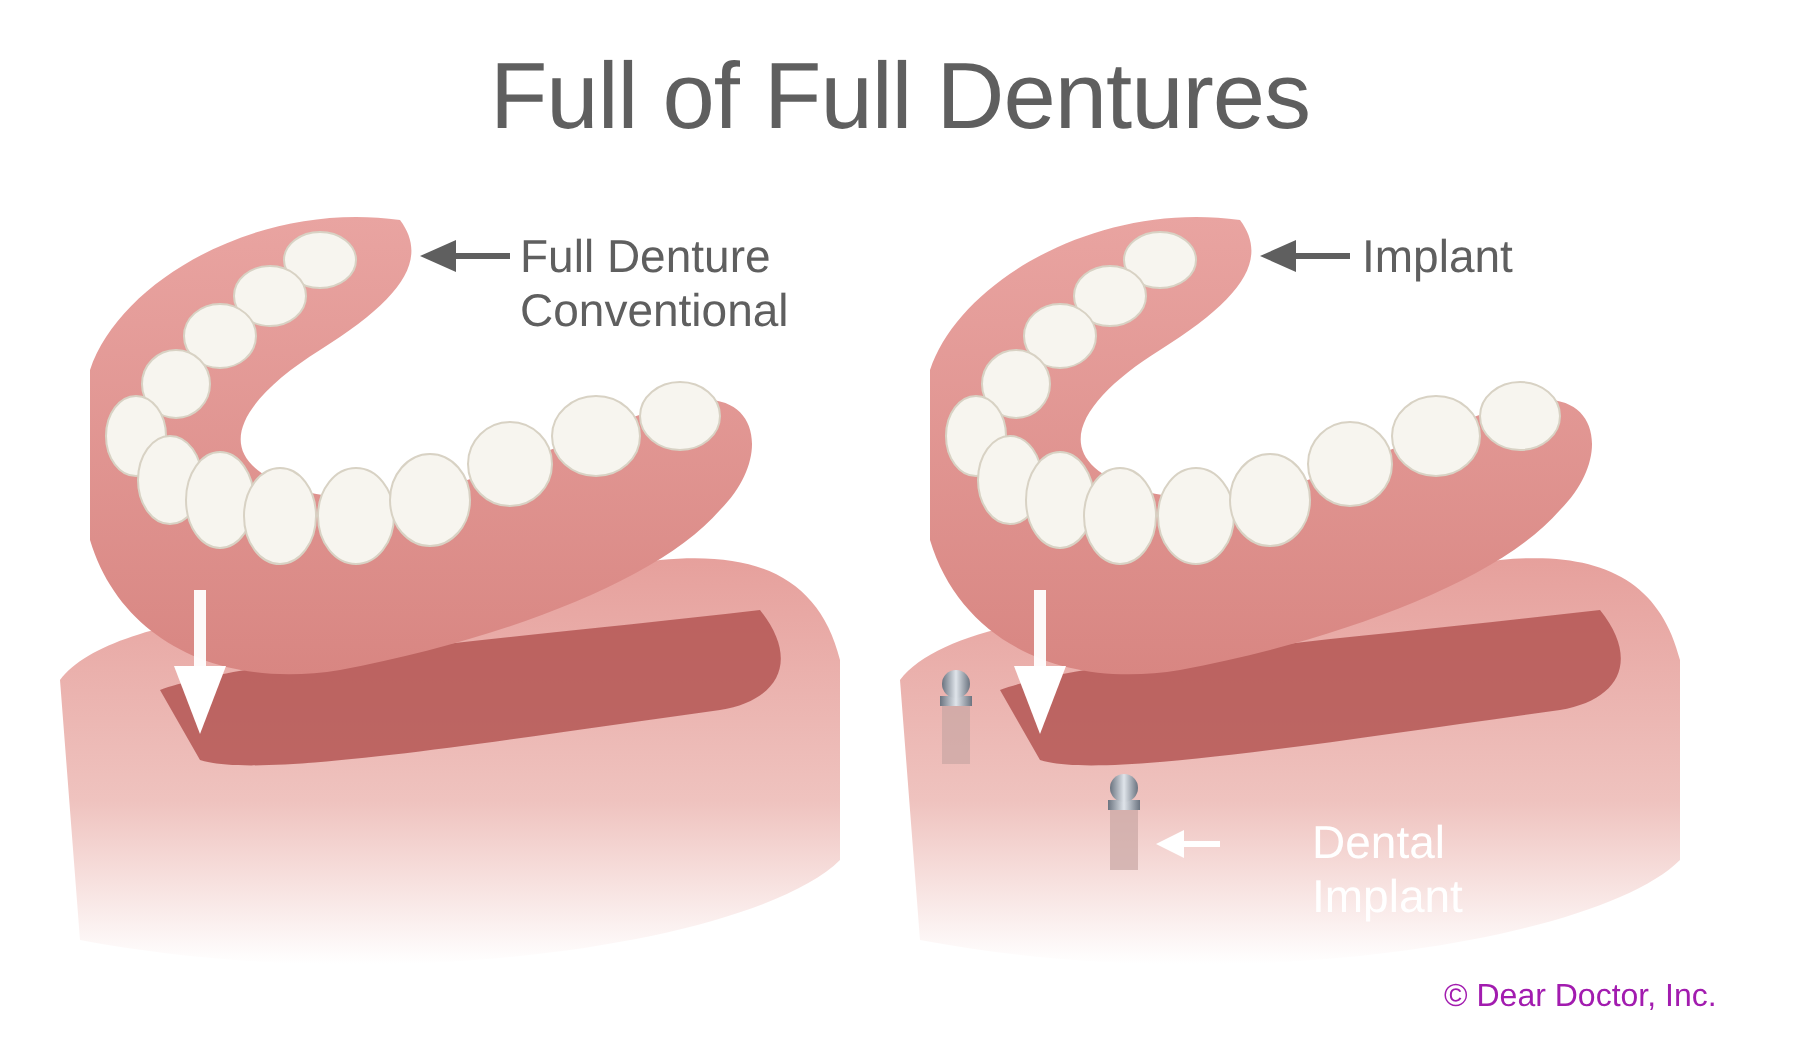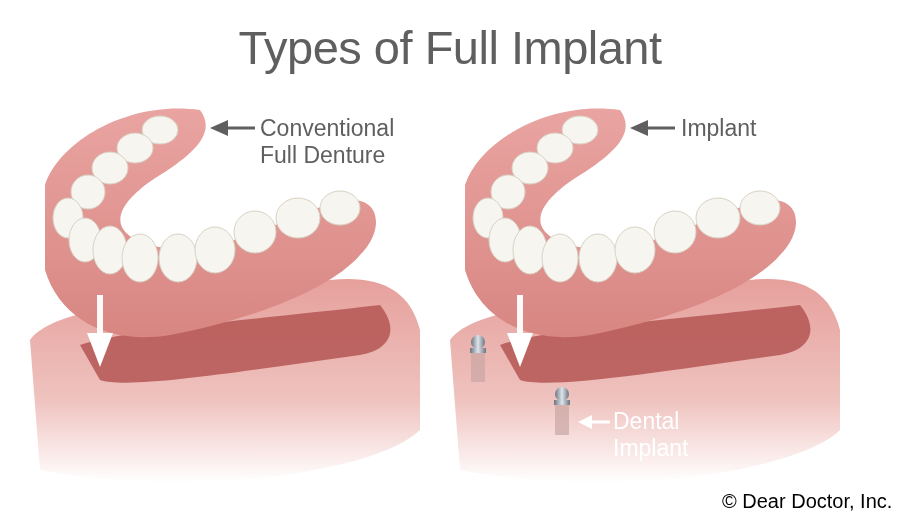--- a/index.html
+++ b/index.html
@@ -1,26 +1,26 @@
 <!DOCTYPE html>
 <html><head>
 <meta charset="utf-8">
 <style>
   html,body{margin:0;padding:0;background:#ffffff;}
   body{width:900px;height:519px;position:relative;overflow:hidden;font-family:"Liberation Sans",sans-serif;}
   .title{position:absolute;left:0;top:20px;width:900px;text-align:center;font-size:47px;color:#5f5f5f;letter-spacing:-0.5px;}
   .label{position:absolute;font-size:23px;line-height:27px;color:#5f5f5f;}
-  .label-white{color:#ffffff;}
-  .copyright{position:absolute;left:722px;top:490px;font-size:20px;color:#000000;}
+  .label-white{color:#ffffff;margin-left:43px;}
+  .copyright{position:absolute;left:722px;top:490px;font-size:16px;color:#a21caf;}
   svg.art{position:absolute;left:0;top:0;}
 </style>
 </head>
 <body>
 
-<div class="title">Types of Full Implant</div>
+<div class="title">Full of Full Dentures</div>
 
 <svg class="art" width="900" height="519" viewBox="0 0 900 519">
   <defs>
     <linearGradient id="gumGrad" x1="0" y1="0" x2="0" y2="1">
       <stop offset="0" stop-color="#e9a4a1"></stop>
       <stop offset="1" stop-color="#d88682"></stop>
     </linearGradient>
     <linearGradient id="ridgeGrad" x1="0" y1="0" x2="0" y2="1">
       <stop offset="0" stop-color="#e6a09c"></stop>
       <stop offset="0.6" stop-color="#efc3bf"></stop>
@@ -98,22 +98,22 @@
 
     <line x1="590" y1="422" x2="610" y2="422" stroke="#ffffff" stroke-width="3"></line>
     <polygon points="578,422 592,415 592,429" fill="#ffffff"></polygon>
 
     <line x1="645" y1="128" x2="675" y2="128" stroke="#5f5f5f" stroke-width="3"></line>
     <polygon points="630,128 648,120 648,136" fill="#5f5f5f"></polygon>
   </g>
 </svg>
 
 <div class="label" style="left:260px;top:115px;">
+  <div>Full Denture</div>
   <div>Conventional</div>
-  <div>Full Denture</div>
 </div>
 
 <div class="label" style="left:681px;top:115px;">
   <div>Implant</div>
 </div>
 
 <div class="label label-white" style="left:613px;top:408px;">
   <div>Dental</div>
   <div>Implant</div>
 </div>

